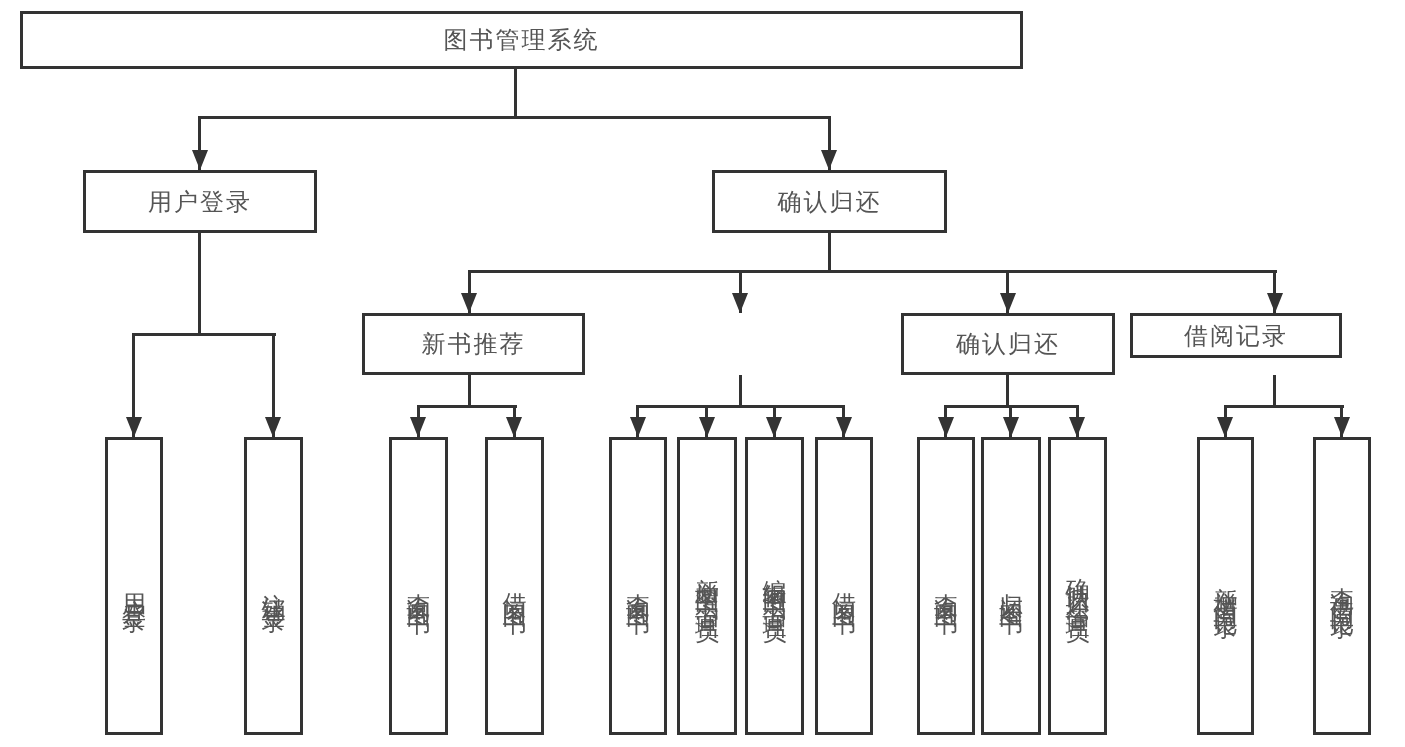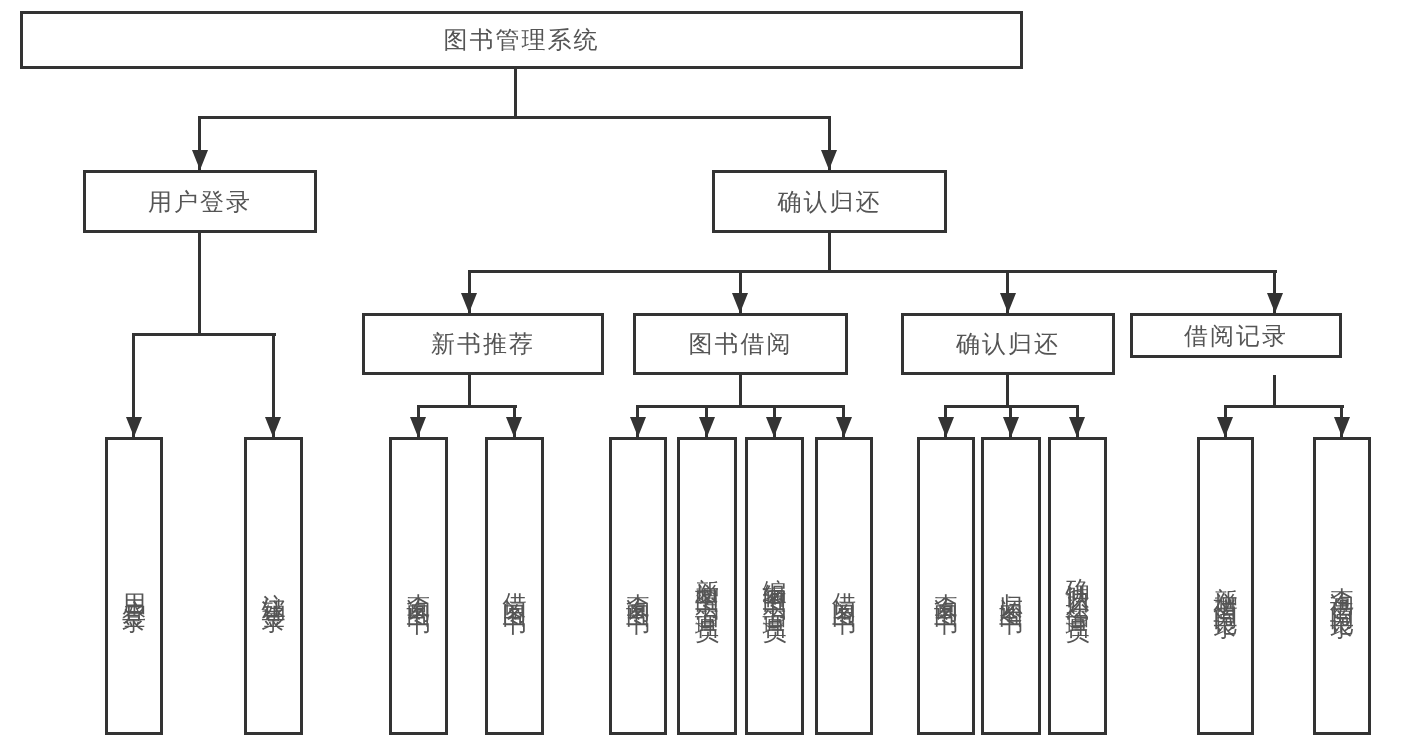--- a/index.html
+++ b/index.html
@@ -63,25 +63,22 @@
     <span>图书管理系统</span>
   </div>
 
   <div class="node h" style="left:83px;top:170px;width:234px;height:63px">
     <span>用户登录</span>
   </div>
   <div class="node h" style="left:712px;top:170px;width:235px;height:63px">
     <span>确认归还</span>
   </div>
 
-  <div class="node h" style="left:362px;top:313px;width:242px;height:62px">
+  <div class="node h" style="left:362px;top:313px;width:223px;height:62px">
     <span>新书推荐</span>
-  </div>
-  <div class="node h" style="left:633px;top:313px;width:215px;height:62px">
-    <span>图书借阅</span>
   </div>
   <div class="node h" style="left:901px;top:313px;width:214px;height:62px">
     <span>确认归还</span>
   </div>
   <div class="node h" style="left:1130px;top:313px;width:212px;height:45px">
     <span>借阅记录</span>
   </div>
 
   <div class="node v" style="left:105px;top:437px;width:58px;height:298px">
     <span>用户登录</span>

